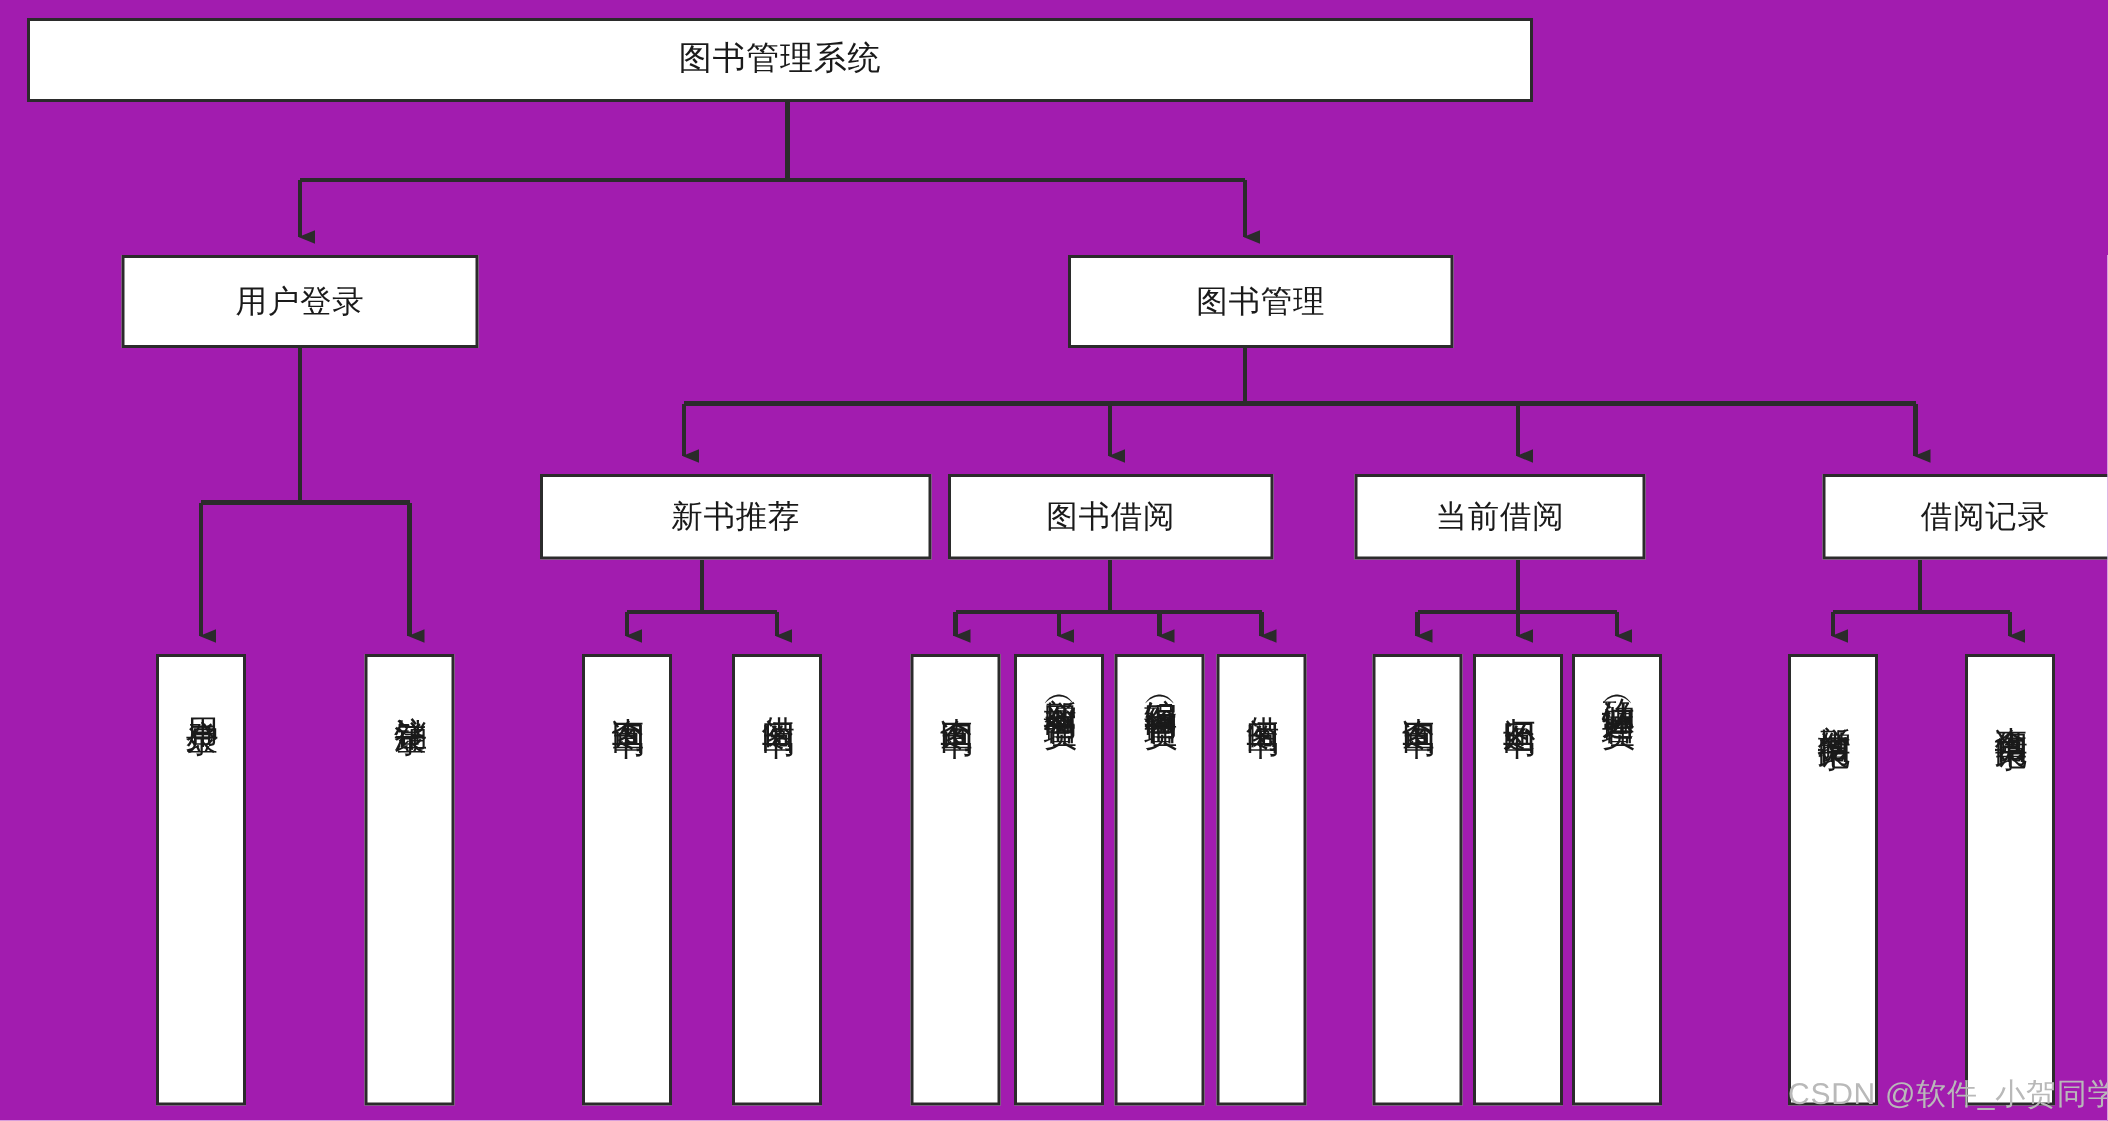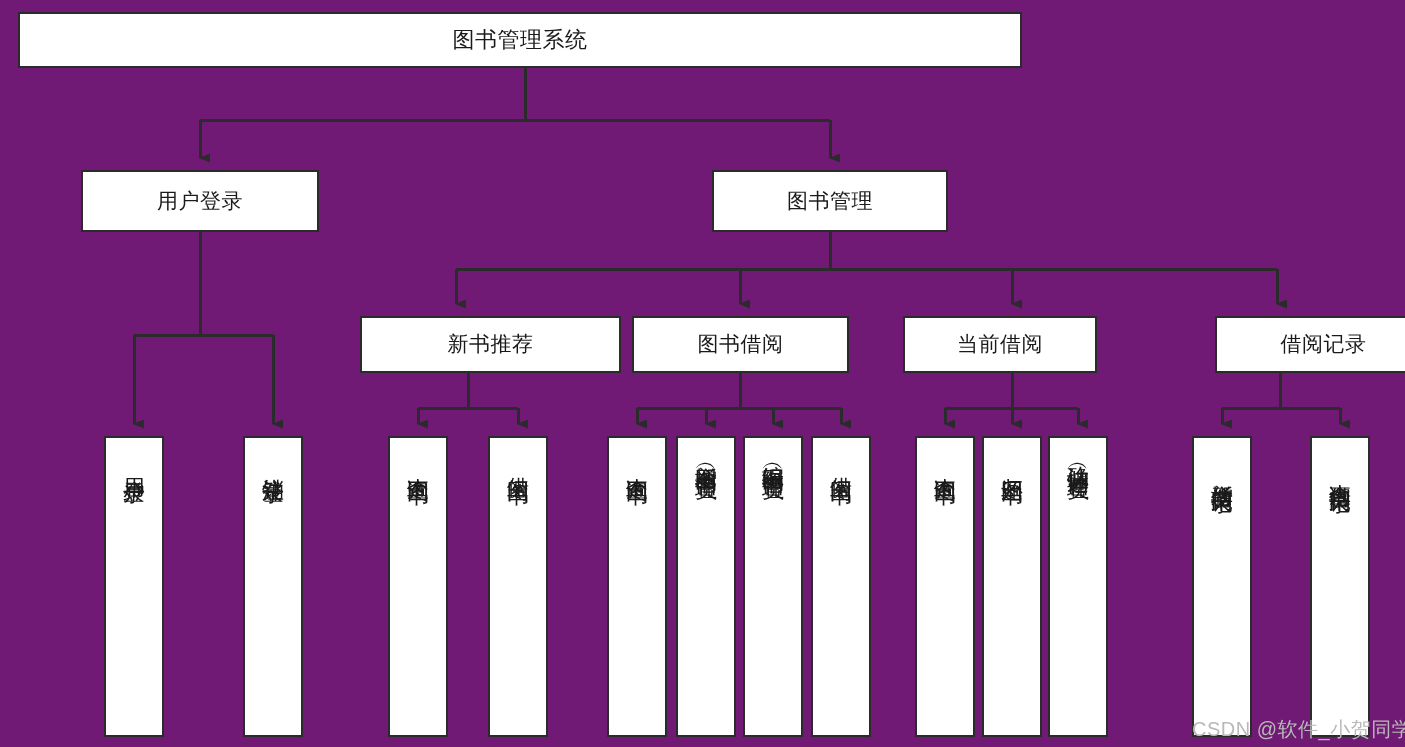--- a/index.html
+++ b/index.html
@@ -8,21 +8,21 @@
     padding: 0;
     background: #ffffff;
   }
   body {
     font-family: "DejaVu Sans", "Liberation Sans", sans-serif;
   }
   #diagram-root {
     position: relative;
     width: 1405px;
     height: 747px;
-    background: #701a75;
+    background: #a21caf;
     overflow: hidden;
   }
   #diagram-svg {
     position: absolute;
     left: 0;
     top: 0;
     width: 1405px;
     height: 747px;
   }
   .node {
@@ -125,21 +125,21 @@
   </svg>
 
   <div class="node horizontal root" style="left:18px; top:12px; width:1004px; height:56px;">
     <span class="node-label">图书管理系统</span>
   </div>
 
   <div class="node horizontal" style="left:81px; top:170px; width:238px; height:62px;">
     <span class="node-label">用户登录</span>
   </div>
 
-  <div class="node horizontal" style="left:712px; top:170px; width:236px; height:62px;">
+  <div class="node horizontal" style="left:712px; top:170px; width:257px; height:62px;">
     <span class="node-label">图书管理</span>
   </div>
 
   <div class="node horizontal" style="left:360px; top:316px; width:261px; height:57px;">
     <span class="node-label">新书推荐</span>
   </div>
 
   <div class="node horizontal" style="left:632px; top:316px; width:217px; height:57px;">
     <span class="node-label">图书借阅</span>
   </div>

